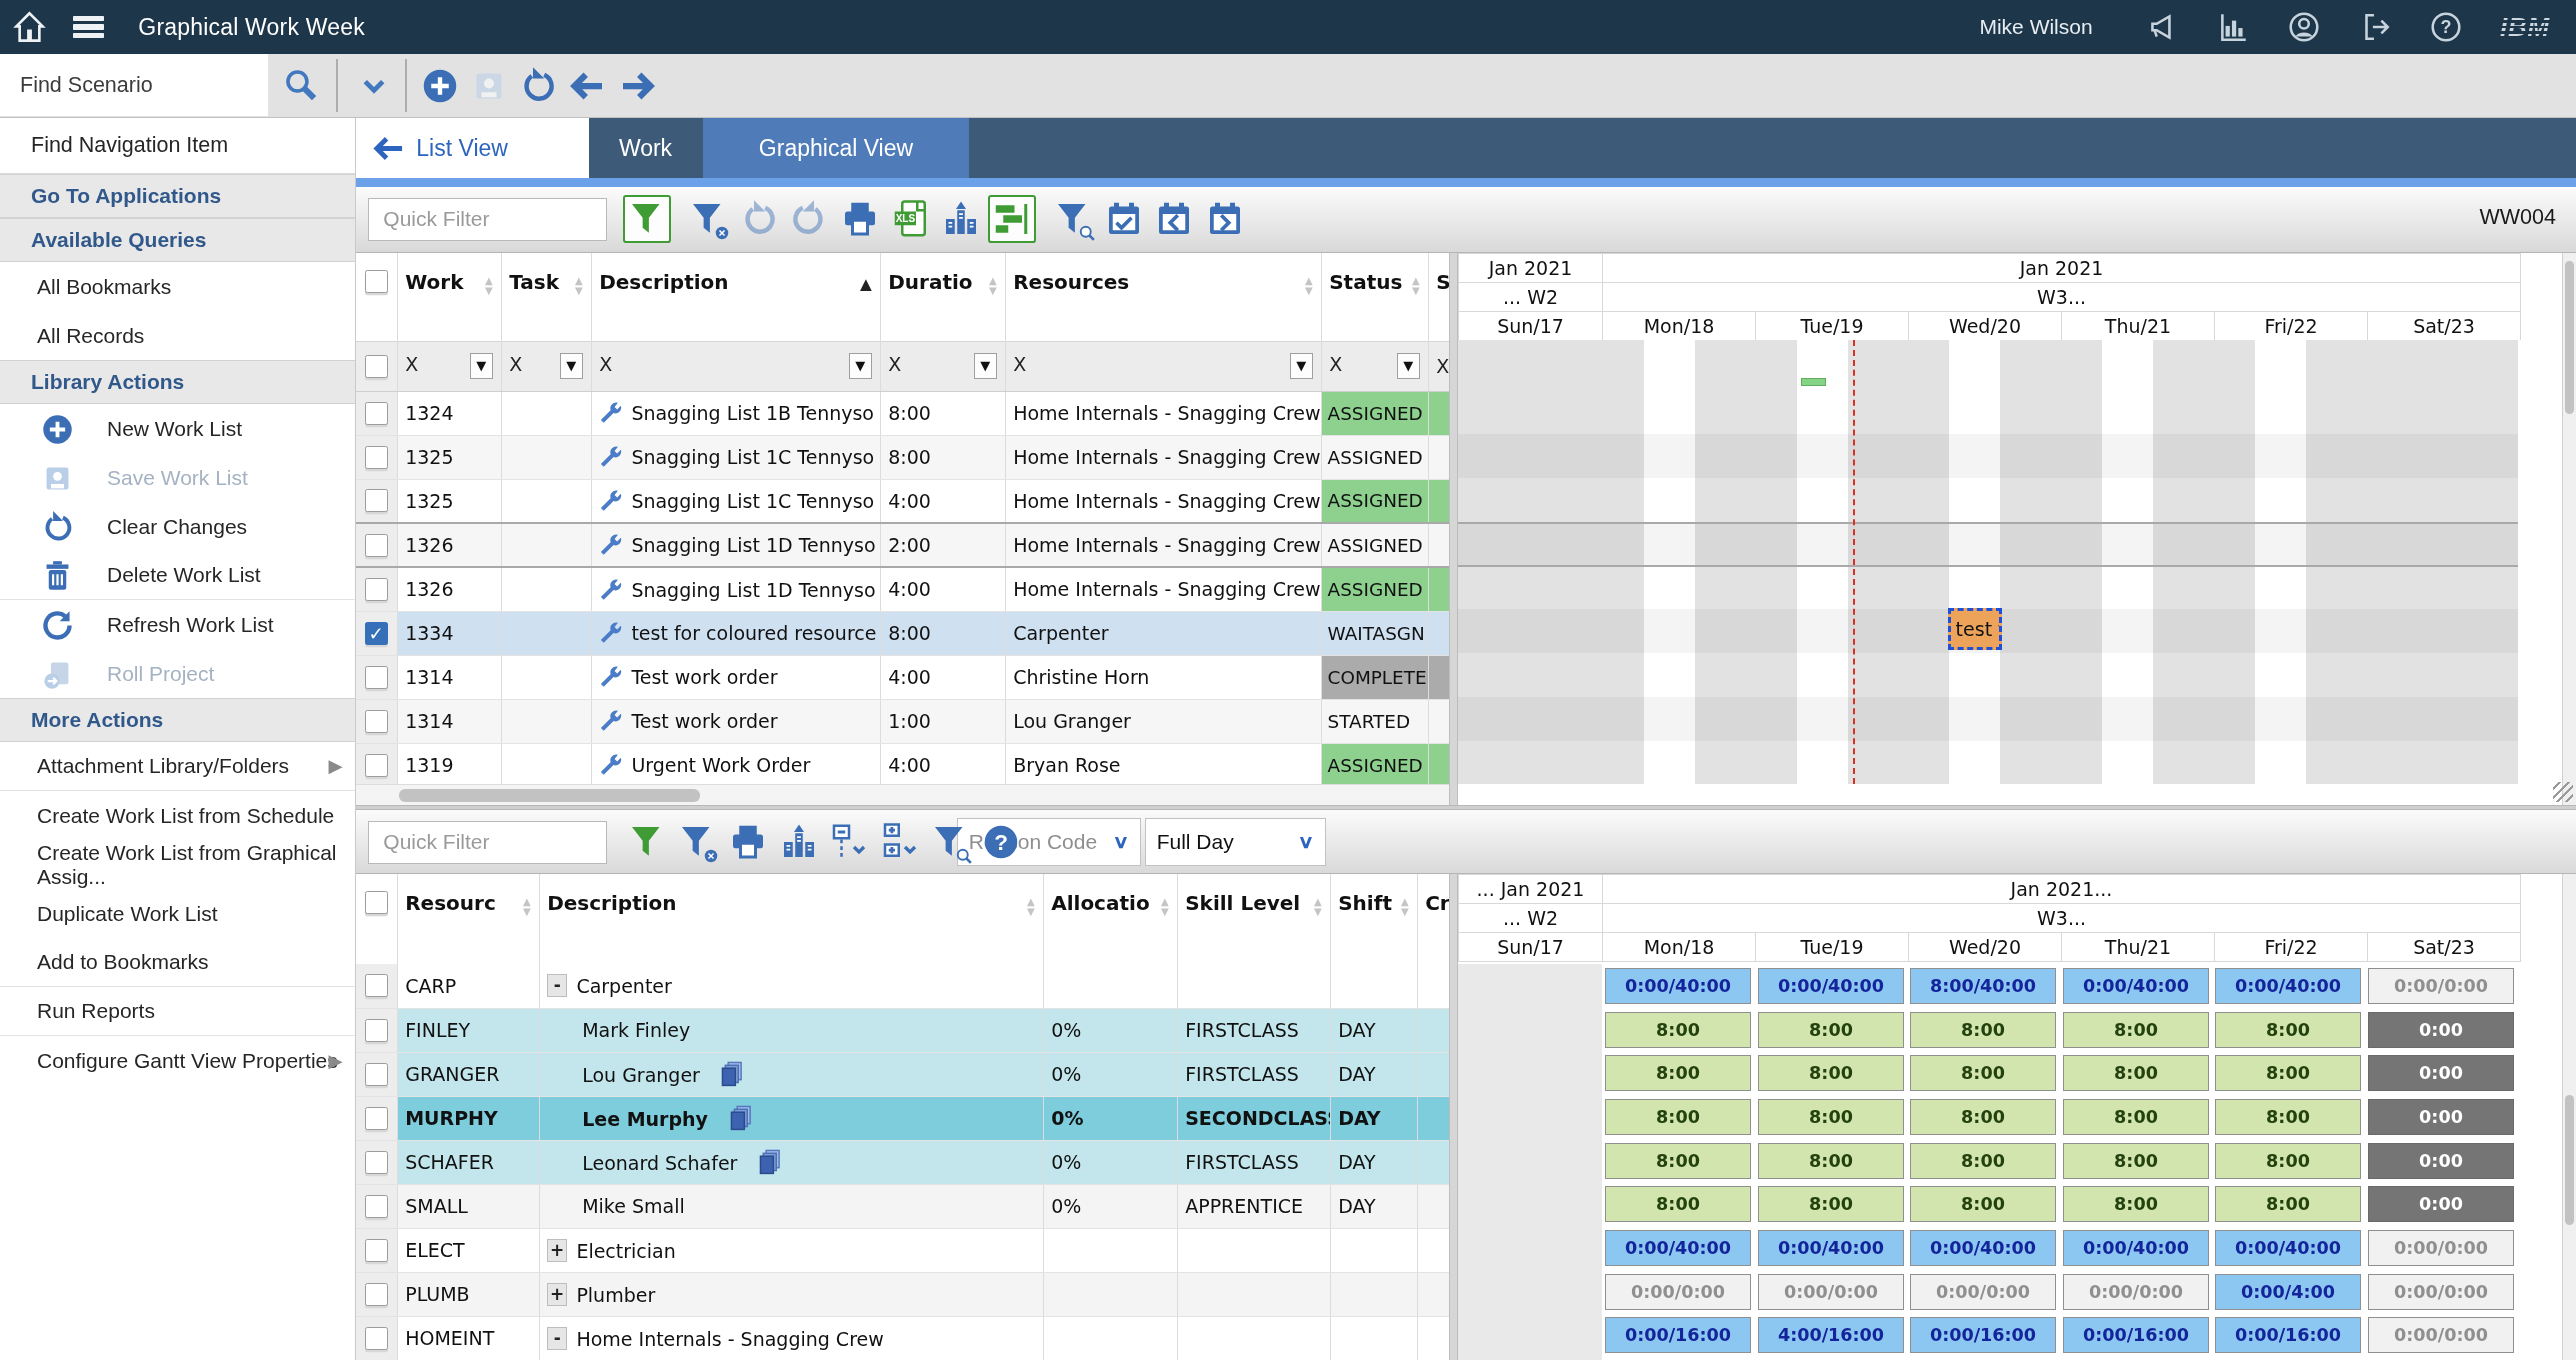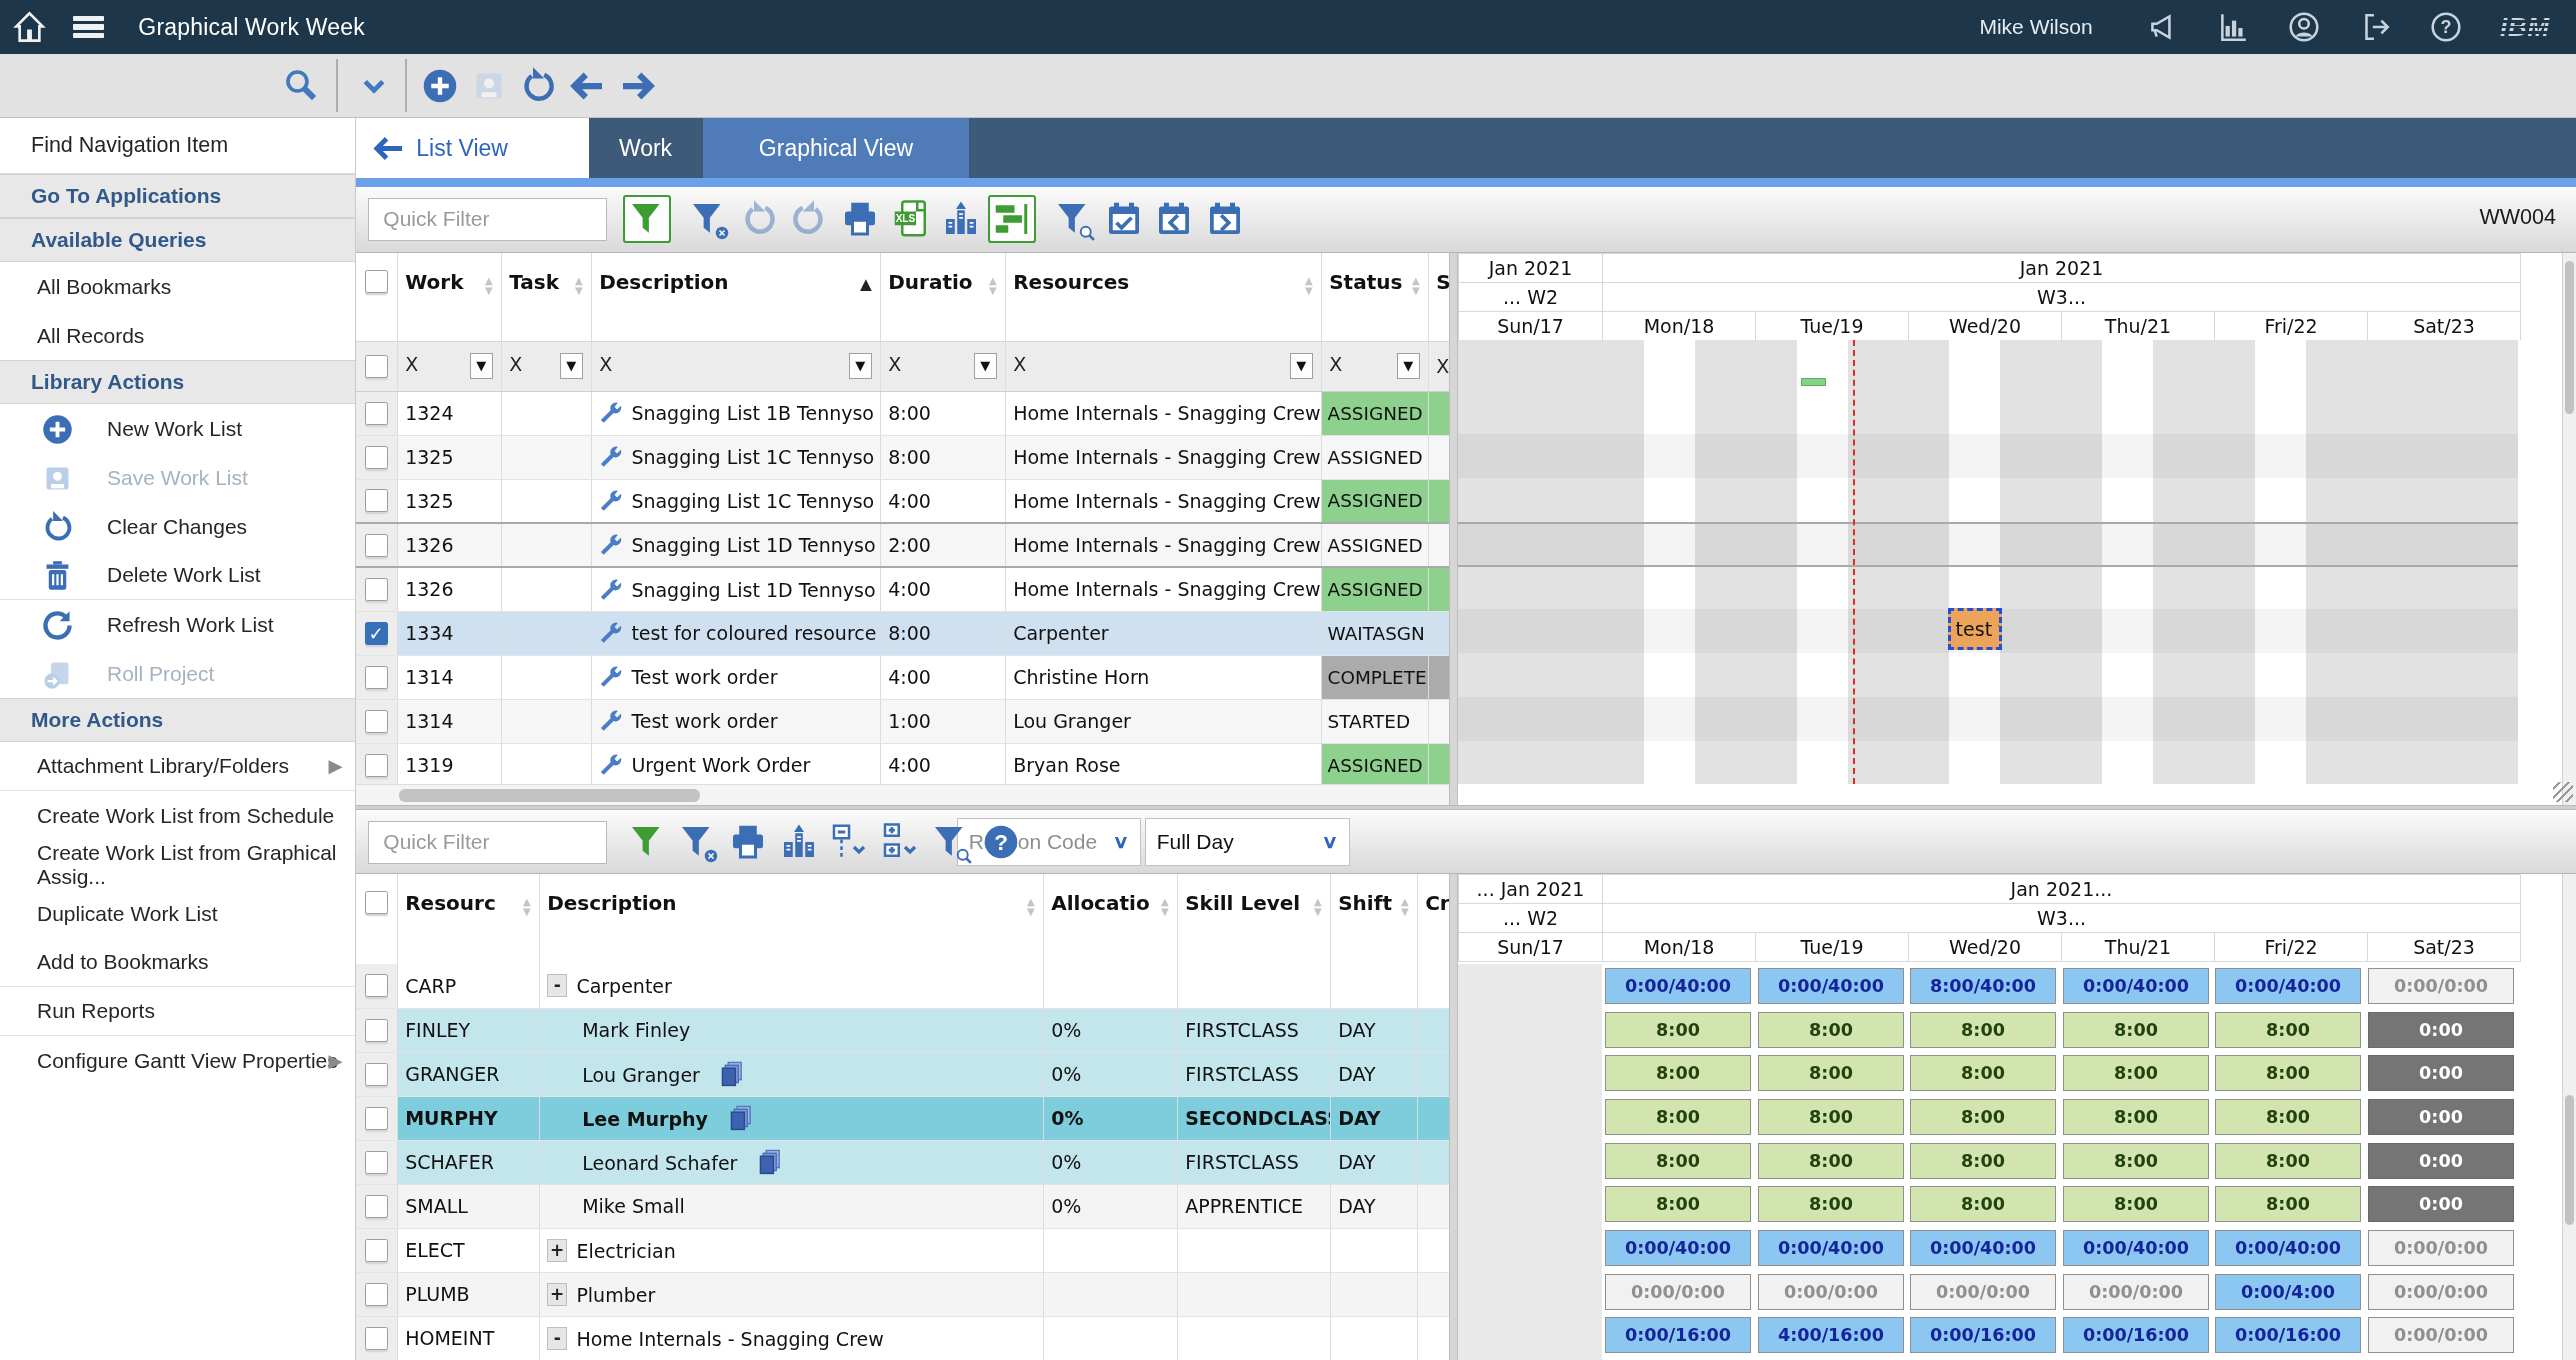--- a/index.html
+++ b/index.html
@@ -166,20 +166,21 @@
     <span class="tico">
       <svg viewBox="0 0 32 32" width="34" height="34">
           <circle cx="16" cy="16" r="12.5" fill="none" stroke="#c7d3dd" stroke-width="2.4"></circle>
           <text x="16" y="22" font-size="17" font-weight="bold" fill="#c7d3dd" text-anchor="middle">?</text>
         </svg></span>
     <span id="brand">IBM</span>
   </div>
 </div>
 
 <div id="scenariobar">
+  <input id="scn-input" placeholder="Find Scenario" style="">
   <span id="scn-search">
     <svg viewBox="0 0 32 32" width="38" height="38">
         <circle cx="13" cy="13" r="8" fill="none" stroke="#4178be" stroke-width="3"></circle>
         <path d="M19 19l8 8" stroke="#4178be" stroke-width="5"></path>
       </svg></span>
   <span class="vdiv" style="left:336px"></span>
   <span id="scn-chev">
     <svg viewBox="0 0 32 32" width="34" height="31">
         <path d="M7 11l9 9 9-9" fill="none" stroke="#4178be" stroke-width="5"></path>
       </svg></span>
@@ -634,21 +635,21 @@
   </div>
 
   <div id="sectiondivider"></div>
 
   <div class="toolbar" id="toolbar2">
     <input class="qf" placeholder="Quick Filter" style="">
     <div class="dd placeholder" style="left:601px;width:184px;">
       <span>Reason Code</span>
       <span class="chev">∨</span>
     </div>
-    <div class="dd" style="left:789px;width:205px;color:#111;">
+    <div class="dd" style="left:789px;width:181px;color:#111;">
       <span>Full Day</span>
       <span class="chev">∨</span>
     </div>
   <span class="tbico" style="left: 267px; position: absolute;">
         <svg viewBox="0 0 32 32">
           <path d="M4 4h22l-8.5 11v12l-5-4V15z" fill="#3f9c35"></path>
         </svg>
       </span>
       <span class="tbico" style="left: 317px; position: absolute;">
         <svg viewBox="0 0 32 32">

